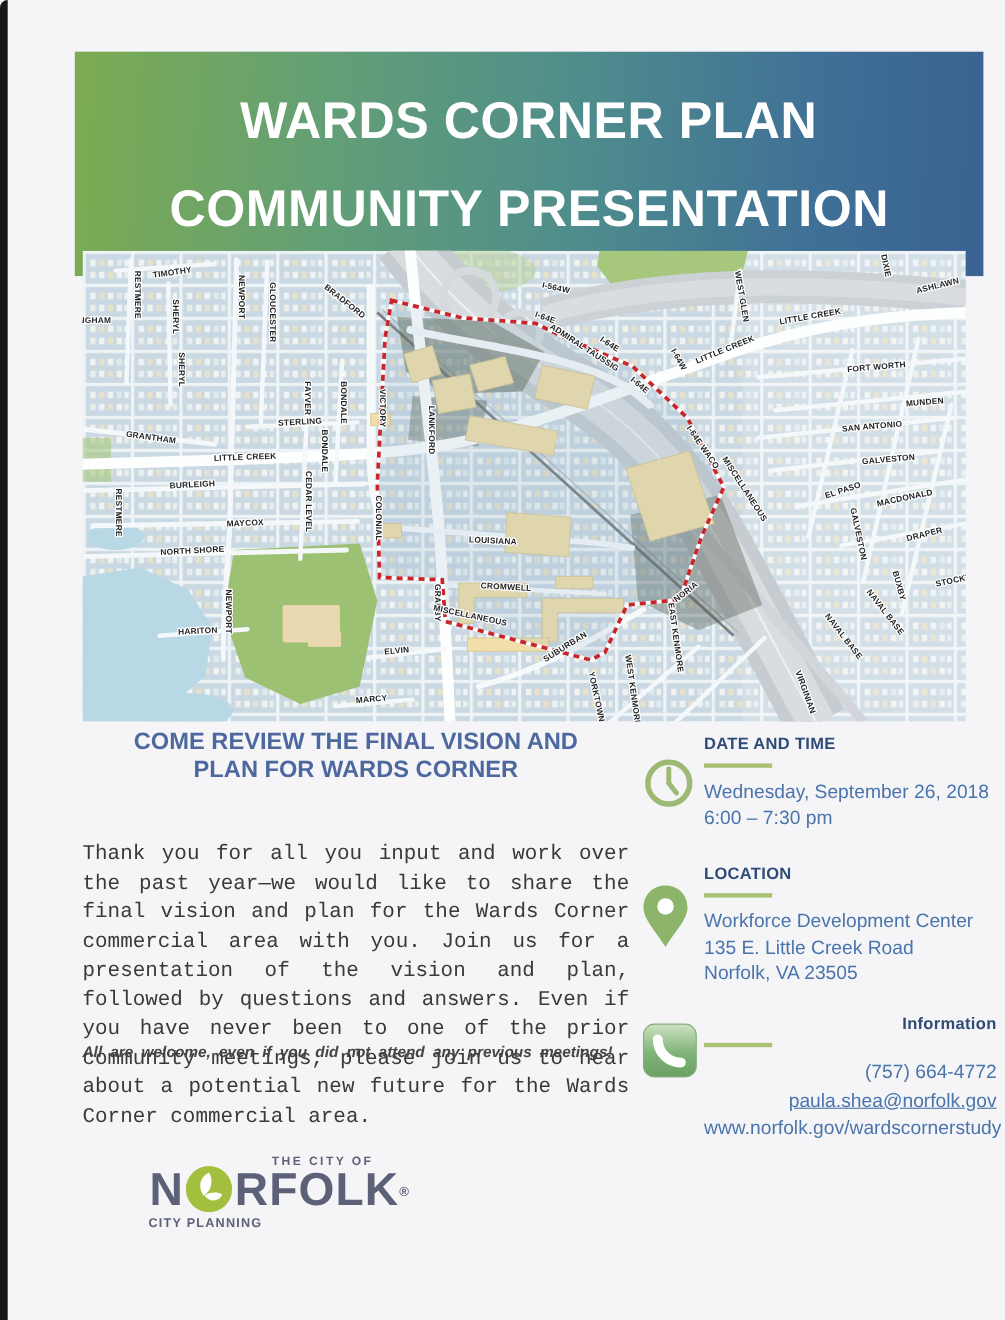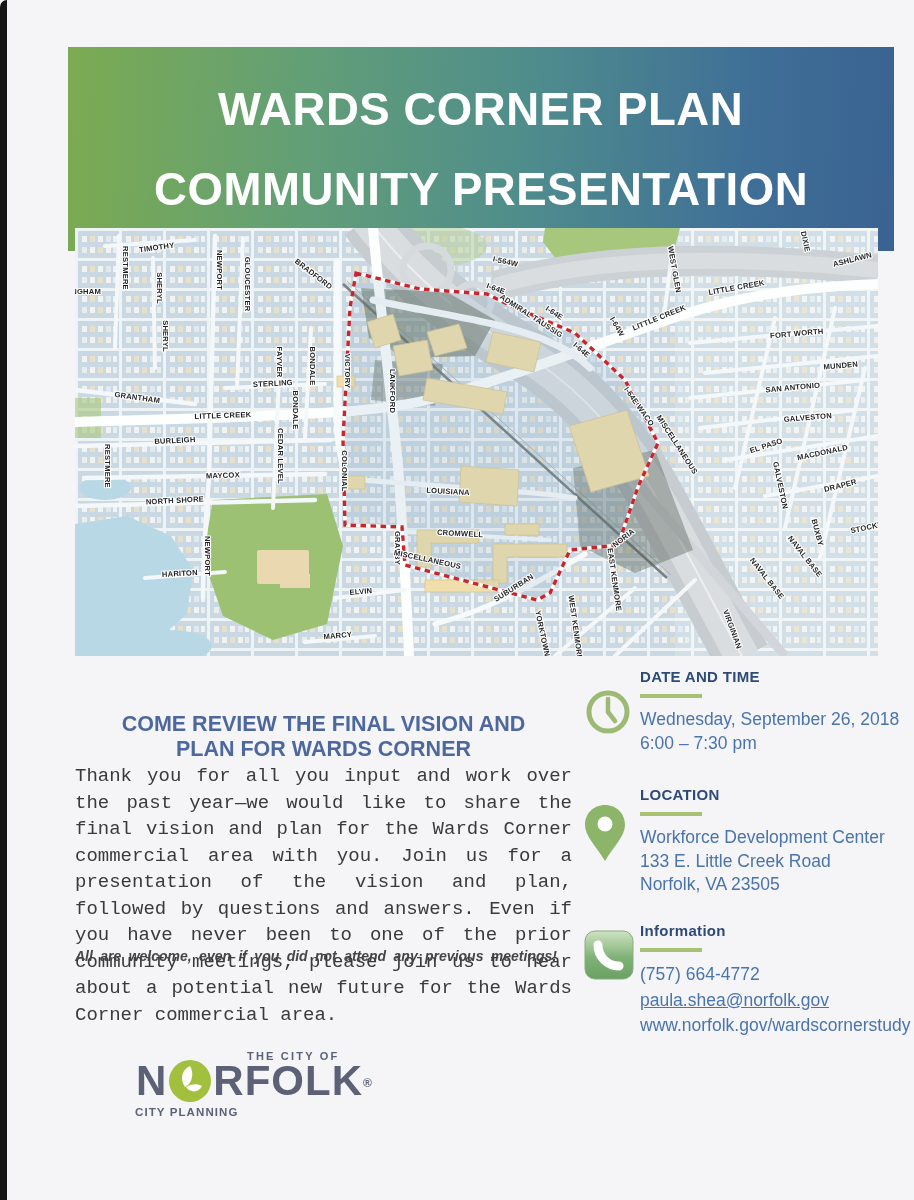--- a/index.html
+++ b/index.html
@@ -13,37 +13,37 @@
           display:flex;flex-direction:column;justify-content:center;align-items:center;gap:8px;}
   .banner-line{color:#ffffff;font-weight:700;font-size:47px;line-height:72px;
                letter-spacing:.5px;transform:scaleX(.97);white-space:nowrap;}
   
   .map{position:absolute;left:75px;top:228px;width:803px;height:428px;}
   .map svg{display:block;width:803px;height:428px;}
   .maplabel{font-family:"Liberation Sans",sans-serif;font-size:7.6px;font-weight:700;
             fill:#1f2023;stroke:#ffffff;stroke-width:2.2px;stroke-linejoin:round;
             paint-order:stroke;text-anchor:middle;letter-spacing:.2px;}
   
-  .intro-heading{position:absolute;left:75px;top:694px;width:497px;text-align:center;
+  .intro-heading{position:absolute;left:75px;top:644px;width:497px;text-align:center;
                  font-size:21.5px;font-weight:700;color:#4d689e;line-height:25px;}
   .intro-body{position:absolute;left:75px;top:744px;width:497px;font-size:19px;
               line-height:26.5px;color:#3a3a3c;text-align:justify;font-family:Liberation Mono, monospace;}
   .intro-welcome{position:absolute;left:75px;top:929px;width:497px;font-size:14px;
                  font-weight:700;font-style:italic;line-height:26px;color:#454548;
                  text-align:justify;word-spacing:3.5px;}
   
   .info-section{position:absolute;left:584px;width:322px;}
   .info-icon{position:absolute;left:0;}
   .info-text{margin-left:56px;}
   .info-title{font-size:15px;font-weight:700;color:#2d4b76;letter-spacing:.3px;}
   .info-rule{width:62px;height:4px;background:#a9c173;margin:9px 0 10px 0;}
   .info-line{display:block;font-size:17.5px;color:#4a74ac;line-height:23.5px;}
   .sec-datetime{top:668px;} .sec-datetime .info-icon{top:20px;}
   .sec-location{top:786px;} .sec-location .info-icon{top:18px;}
-  .sec-information{top:922px;} .sec-information .info-icon{top:8px;}
+  .sec-information{top:922px;text-align:right;} .sec-information .info-icon{top:8px;}
   .sec-information .info-line{line-height:25.5px;}
   .u{text-decoration:underline;}
   
   .logo{position:absolute;left:128px;top:1044px;width:280px;height:86px;color:#5c6177;}
   .logo-top{position:absolute;left:119px;top:6px;font-size:11px;font-weight:700;
             letter-spacing:2.2px;}
   .logo-name{position:absolute;left:8px;top:12px;font-size:42px;font-weight:700;
              letter-spacing:1px;display:flex;align-items:center;line-height:46px;}
   .logo-o{width:44px;height:44px;margin:0 1px;}
   .logo-reg{font-size:12px;align-self:flex-start;margin-top:4px;}
@@ -275,21 +275,21 @@
     <div class="info-icon">
       <svg width="42" height="58" viewBox="0 0 42 58">
         <path d="M21,1 C9,1 1,10 1,21 C1,32 12,42 21,57 C30,42 41,32 41,21 C41,10 33,1 21,1 Z" fill="#8cb56a"></path>
         <circle cx="21" cy="20" r="7.5" fill="#ffffff"></circle>
       </svg>
     </div>
     <div class="info-text">
       <div class="info-title">LOCATION</div>
       <div class="info-rule"></div>
       <span class="info-line">Workforce Development Center</span>
-      <span class="info-line">133 E. Little Creek Road</span>
+      <span class="info-line">135 E. Little Creek Road</span>
       <span class="info-line">Norfolk, VA 23505</span>
     </div>
   </section>
 
   <section class="info-section sec-information">
     <div class="info-icon">
       <svg width="50" height="50" viewBox="0 0 50 50">
         <defs>
           <linearGradient id="pg" x1="0" y1="0" x2="0" y2="1">
             <stop offset="0" stop-color="#cfe3c2"></stop>

